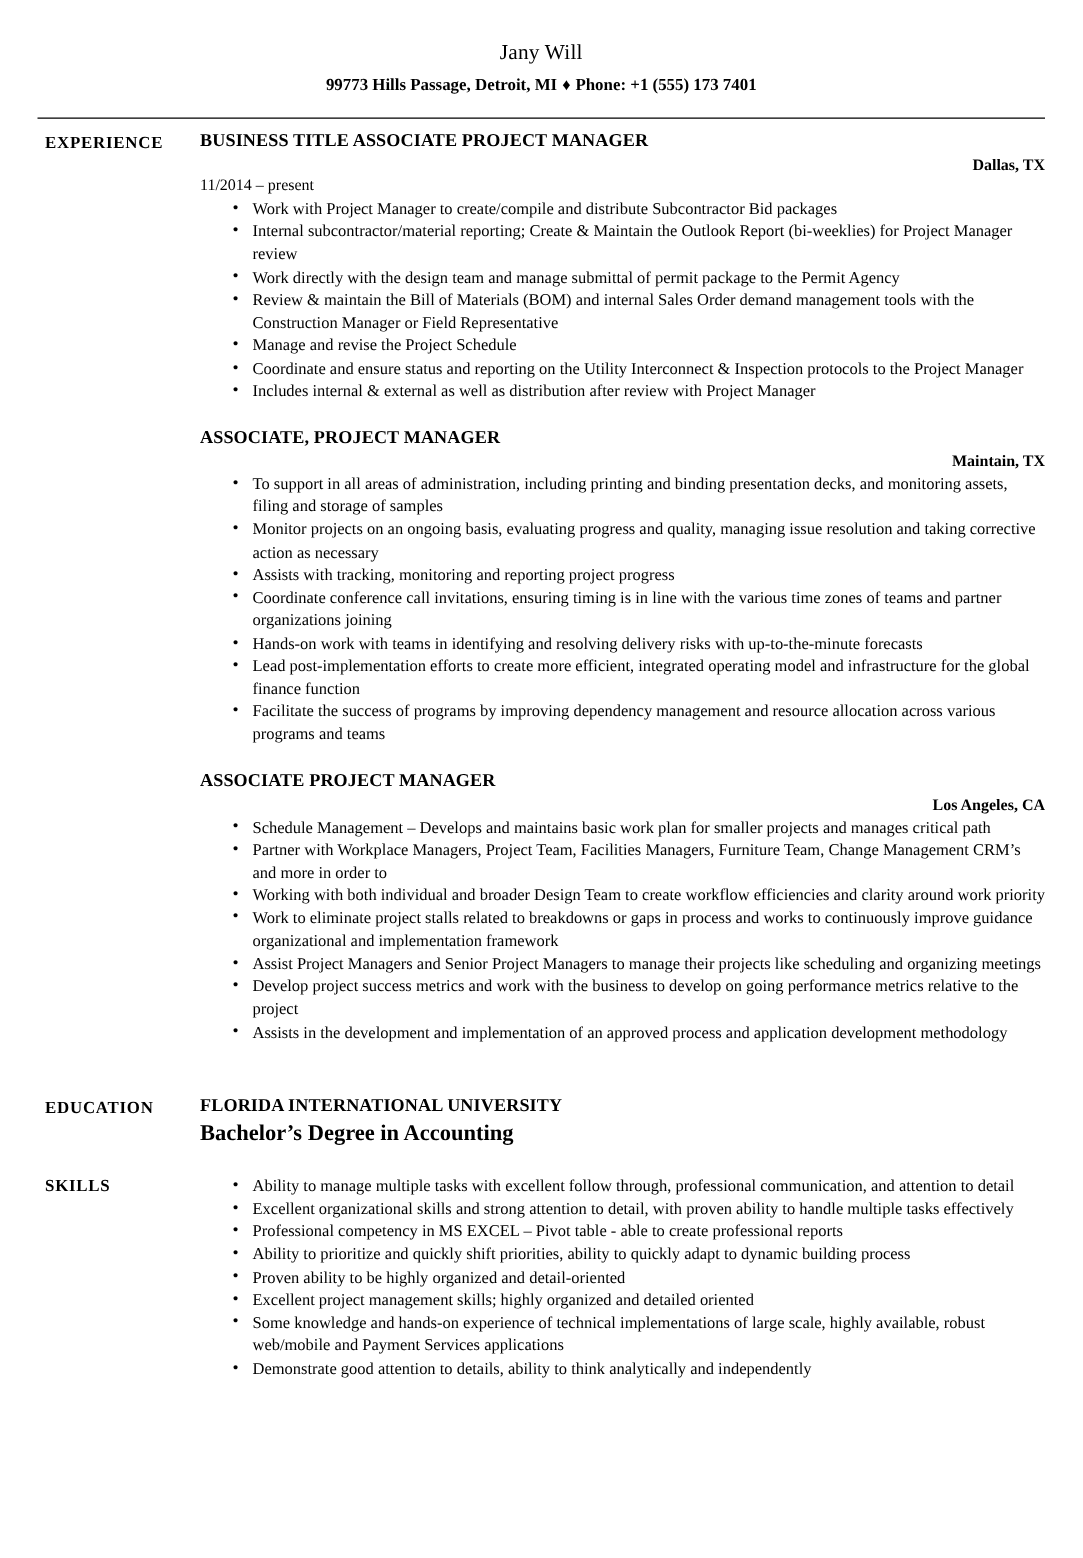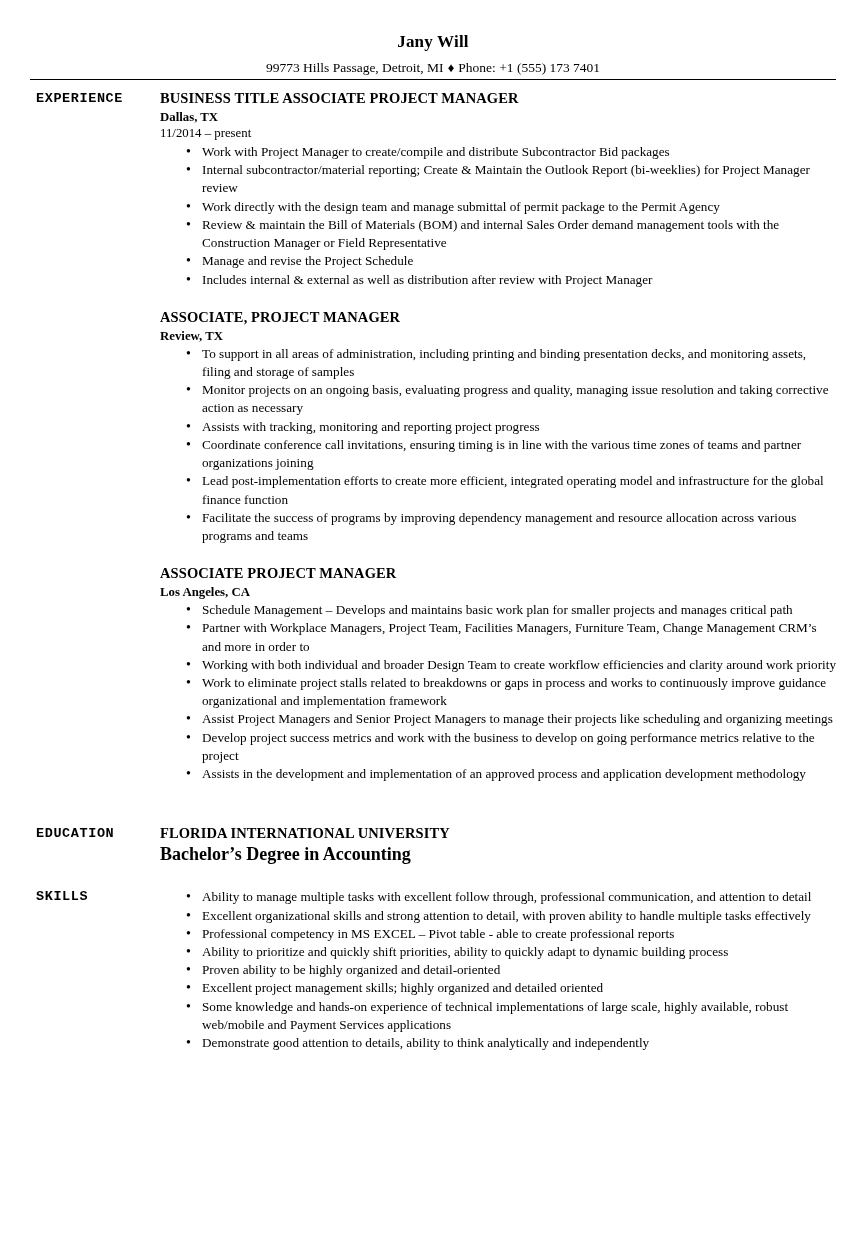--- a/index.html
+++ b/index.html
@@ -18,49 +18,49 @@
     position: relative;
     width: 866px;
     height: 1246px;
     background: #fff;
     box-sizing: border-box;
     padding: 26px 30px 0 30px;
   }
   
   .resume-name {
     text-align: center;
-    font-weight: bold;
+    font-weight: normal;
     font-size: 17px;
     letter-spacing: 0.2px;
     margin: 6px 0 8px 0;
   }
   .contact-line {
     text-align: center;
-    font-weight: normal;
+    font-weight: bold;
     font-size: 13.5px;
-    margin-bottom: 3px;
+    margin-bottom: 18px;
   }
   .contact-sep {
     font-size: 13px;
     padding: 0 4px;
   }
   .header-rule {
     border: none;
     border-top: 1.6px solid #000;
     margin: 0 0 10px 0;
   }
   
   .section {
     display: flex;
     align-items: flex-start;
   }
   .col-label {
     width: 130px;
     flex: 0 0 130px;
-    font-family: Liberation Mono, monospace;
+    font-family: Liberation Serif, serif;
     font-weight: bold;
     font-size: 13.5px;
     letter-spacing: 0.6px;
     padding-top: 1px;
     text-align: left;
     padding-left: 6px;
     box-sizing: border-box;
   }
   .col-body {
     flex: 1 1 auto;
@@ -72,20 +72,21 @@
   .job-title {
     font-weight: bold;
     font-size: 14.5px;
     letter-spacing: 0.1px;
     margin-bottom: 3px;
   }
   .job-location {
     font-weight: bold;
     font-size: 12.8px;
     margin-bottom: 1px;
+    text-align: right;
   }
   .job-dates {
     font-size: 12.8px;
     margin-bottom: 2px;
   }
   ul.bullets {
     list-style: none;
     margin: 0;
     padding: 0 0 0 26px;
   }
@@ -148,32 +149,34 @@
       <div class="job">
         <div class="job-title">BUSINESS TITLE ASSOCIATE PROJECT MANAGER</div>
         <div class="job-location">Dallas, TX</div>
         <div class="job-dates">11/2014 – present</div>
         <ul class="bullets">
           <li>Work with Project Manager to create/compile and distribute Subcontractor Bid packages</li>
           <li>Internal subcontractor/material reporting; Create &amp; Maintain the Outlook Report (bi-weeklies) for Project Manager review</li>
           <li>Work directly with the design team and manage submittal of permit package to the Permit Agency</li>
           <li>Review &amp; maintain the Bill of Materials (BOM) and internal Sales Order demand management tools with the Construction Manager or Field Representative</li>
           <li>Manage and revise the Project Schedule</li>
+          <li>Coordinate and ensure status and reporting on the Utility Interconnect &amp; Inspection protocols to the Project Manager</li>
           <li>Includes internal &amp; external as well as distribution after review with Project Manager</li>
         </ul>
       </div>
 
       <div class="job">
         <div class="job-title">ASSOCIATE, PROJECT MANAGER</div>
-        <div class="job-location">Review, TX</div>
+        <div class="job-location">Maintain, TX</div>
         <ul class="bullets">
           <li>To support in all areas of administration, including printing and binding presentation decks, and monitoring assets, filing and storage of samples</li>
           <li>Monitor projects on an ongoing basis, evaluating progress and quality, managing issue resolution and taking corrective action as necessary</li>
           <li>Assists with tracking, monitoring and reporting project progress</li>
           <li>Coordinate conference call invitations, ensuring timing is in line with the various time zones of teams and partner organizations joining</li>
+          <li>Hands-on work with teams in identifying and resolving delivery risks with up-to-the-minute forecasts</li>
           <li>Lead post-implementation efforts to create more efficient, integrated operating model and infrastructure for the global finance function</li>
           <li>Facilitate the success of programs by improving dependency management and resource allocation across various programs and teams</li>
         </ul>
       </div>
 
       <div class="job">
         <div class="job-title">ASSOCIATE PROJECT MANAGER</div>
         <div class="job-location">Los Angeles, CA</div>
         <ul class="bullets">
           <li>Schedule Management – Develops and maintains basic work plan for smaller projects and manages critical path</li>

